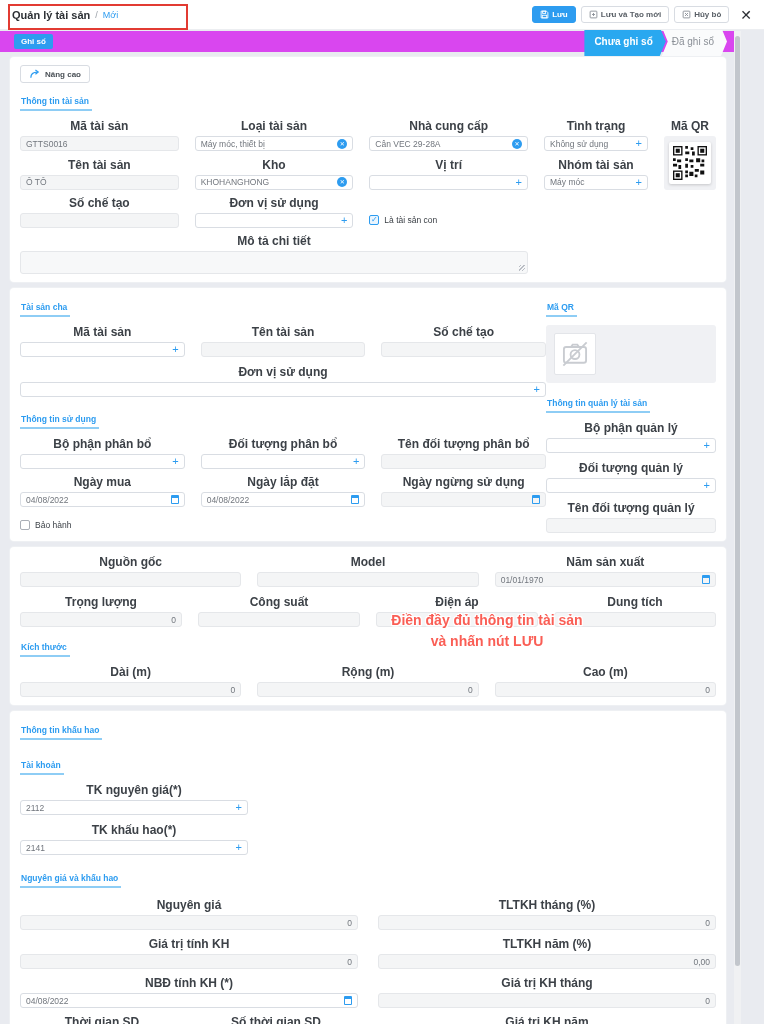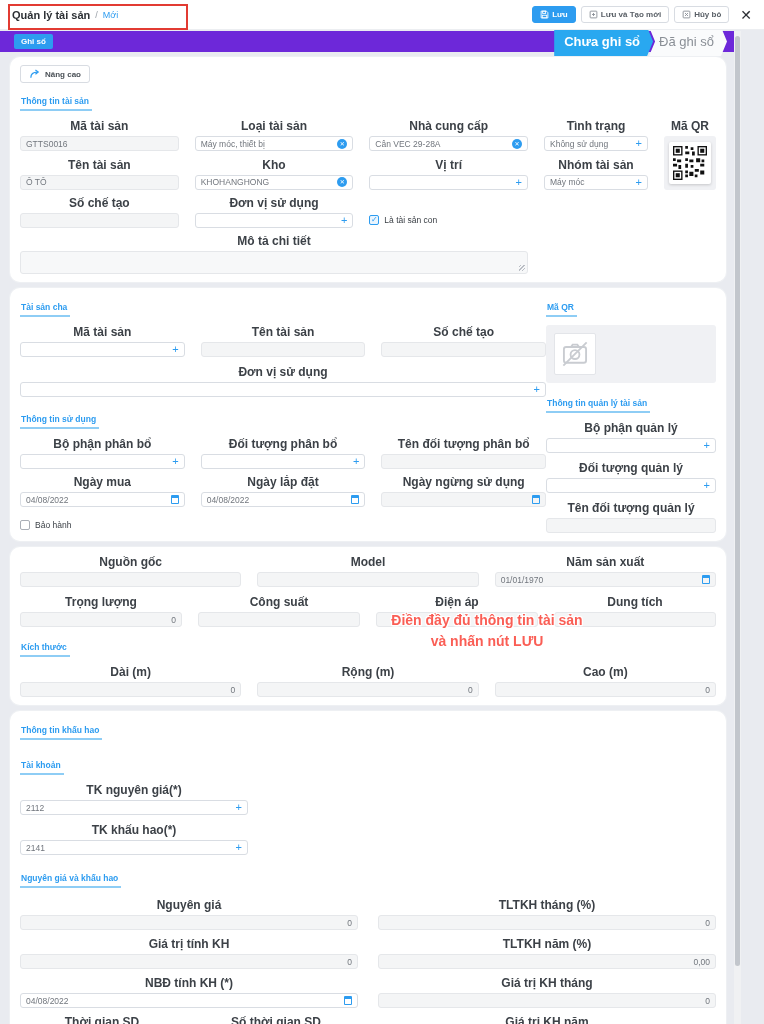--- a/index.html
+++ b/index.html
@@ -10,30 +10,30 @@
   .hdr { position:absolute; top:0; left:0; right:0; height:30px; background:#fff; border-bottom:1px solid #eceef1; display:flex; align-items:center; padding:0 12px; z-index:5; }
   .hdr .title { font-size:11px; font-weight:700; color:#2b2f34; }
   .hdr .sep { font-size:9px; color:#9aa0a8; margin:0 5px; }
   .hdr .crumb { font-size:9px; color:#2d9cf0; }
   .hdr .sp { flex:1; }
   .btn { height:17px; display:inline-flex; align-items:center; gap:3px; padding:0 7px; border-radius:3px; border:1px solid #d8dce2; background:#fff; color:#5a6067; font-size:8px; font-weight:700; margin-left:5px; cursor:pointer; }
   .btn.primary { background:#2d9cf0; border-color:#2d9cf0; color:#fff; }
   .x { font-size:14px; color:#2b2e33; margin-left:11px; line-height:1; cursor:pointer; }
 
   
-  .sbar { position:absolute; top:31px; left:0; right:23px; height:21px; background:#6d28d9; display:flex; align-items:center; padding:0 14px 0 14px; z-index:4; }
+  .sbar { position:absolute; top:31px; left:0; right:23px; height:21px; background:#d946ef; display:flex; align-items:center; padding:0 14px 0 14px; z-index:4; }
   .postbtn { background:#2d9cf0; color:#fff; font-size:8px; font-weight:700; border-radius:2px; height:15px; display:inline-flex; align-items:center; padding:0 7px; cursor:pointer; }
   .steps { margin-left:auto; display:flex; }
-  .step { height:29px; display:flex; align-items:center; font-size:13px; padding:0 13px 0 10px; }
+  .step { height:29px; display:flex; align-items:center; font-size:10px; padding:0 13px 0 10px; }
   .step.on { background:#29a8f0; color:#fff; font-weight:700; clip-path:polygon(0 0,calc(100% - 6px) 0,100% 50%,calc(100% - 6px) 100%,0 100%); }
   .step.off { background:#fafbfc; color:#8a8f96; clip-path:polygon(0 0,calc(100% - 6px) 0,100% 50%,calc(100% - 6px) 100%,0 100%,6px 50%); margin-left:-4px; }
 
   
   .content { position:absolute; top:57px; left:10px; width:716px; display:flex; flex-direction:column; gap:6px; }
-  .card { background:#fff; border-radius:10px; padding:8px 10px; box-shadow:0 0 0 1px #eef0f3; }
+  .card { background:#fff; border-radius:4px; padding:8px 10px; box-shadow:0 0 0 1px #eef0f3; }
   .sec { display:inline-block; color:#2d9cf0; font-size:8.5px; font-weight:700; padding:0 3px 3px 1px; border-bottom:2px solid #8ecdf5; margin-bottom:8px; }
   .f { display:flex; flex-direction:column; gap:3px; min-width:0; }
   .l { font-size:12px; font-weight:700; color:#3c4147; white-space:nowrap; overflow:hidden;text-align:center; }
   .b { height:15px; border:1px solid #d9dde3; border-radius:3px; background:#fff; display:flex; align-items:center; padding:0 5px; font-size:8.5px; color:#71767d; }
   .b.dis { background:#f4f5f6; border-color:#e5e7ea; }
   .v { flex:1; white-space:nowrap; overflow:hidden; min-width:0; }
   .v.num { text-align:right; }
   .ic { flex:0 0 auto; margin-left:4px; display:flex; align-items:center; justify-content:center; cursor:pointer; }
   .plus { color:#2d9cf0; font-size:11px; font-weight:400; line-height:1; }
   .clr { width:10px; height:10px; border-radius:50%; background:#2d9cf0; color:#fff; font-size:6px; line-height:1; }

